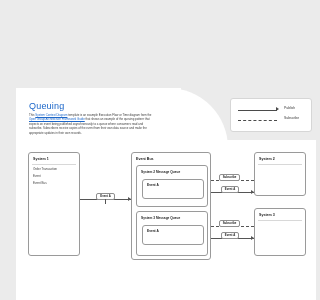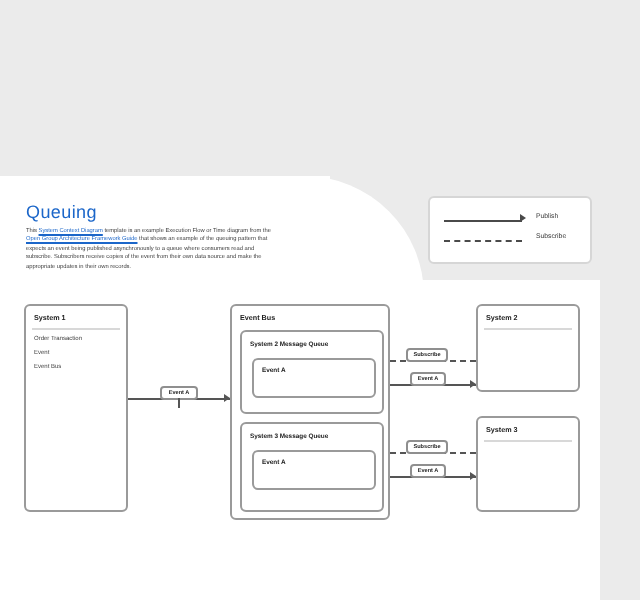--- a/index.html
+++ b/index.html
@@ -2,21 +2,21 @@
 <html><head>
 <meta charset="utf-8">
 <style>
   html,body{margin:0;padding:0;}
   body{
     width:300px;height:300px;overflow:hidden;
     background:#ebebeb;
     font-family:"Liberation Sans", sans-serif;
     -webkit-font-smoothing:antialiased;
   }
-  .page{position:absolute;left:0;top:0;width:300px;height:300px;}
+  .page{position:absolute;left:16px;top:0;width:300px;height:300px;}
 
   
   .sheet{
     position:absolute;left:0;top:88px;width:212px;height:212px;
     background:#ffffff;
     border-top-right-radius:60px;
   }
   .sheet-lower{
     position:absolute;left:0;top:140px;width:300px;height:160px;
     background:#ffffff;

